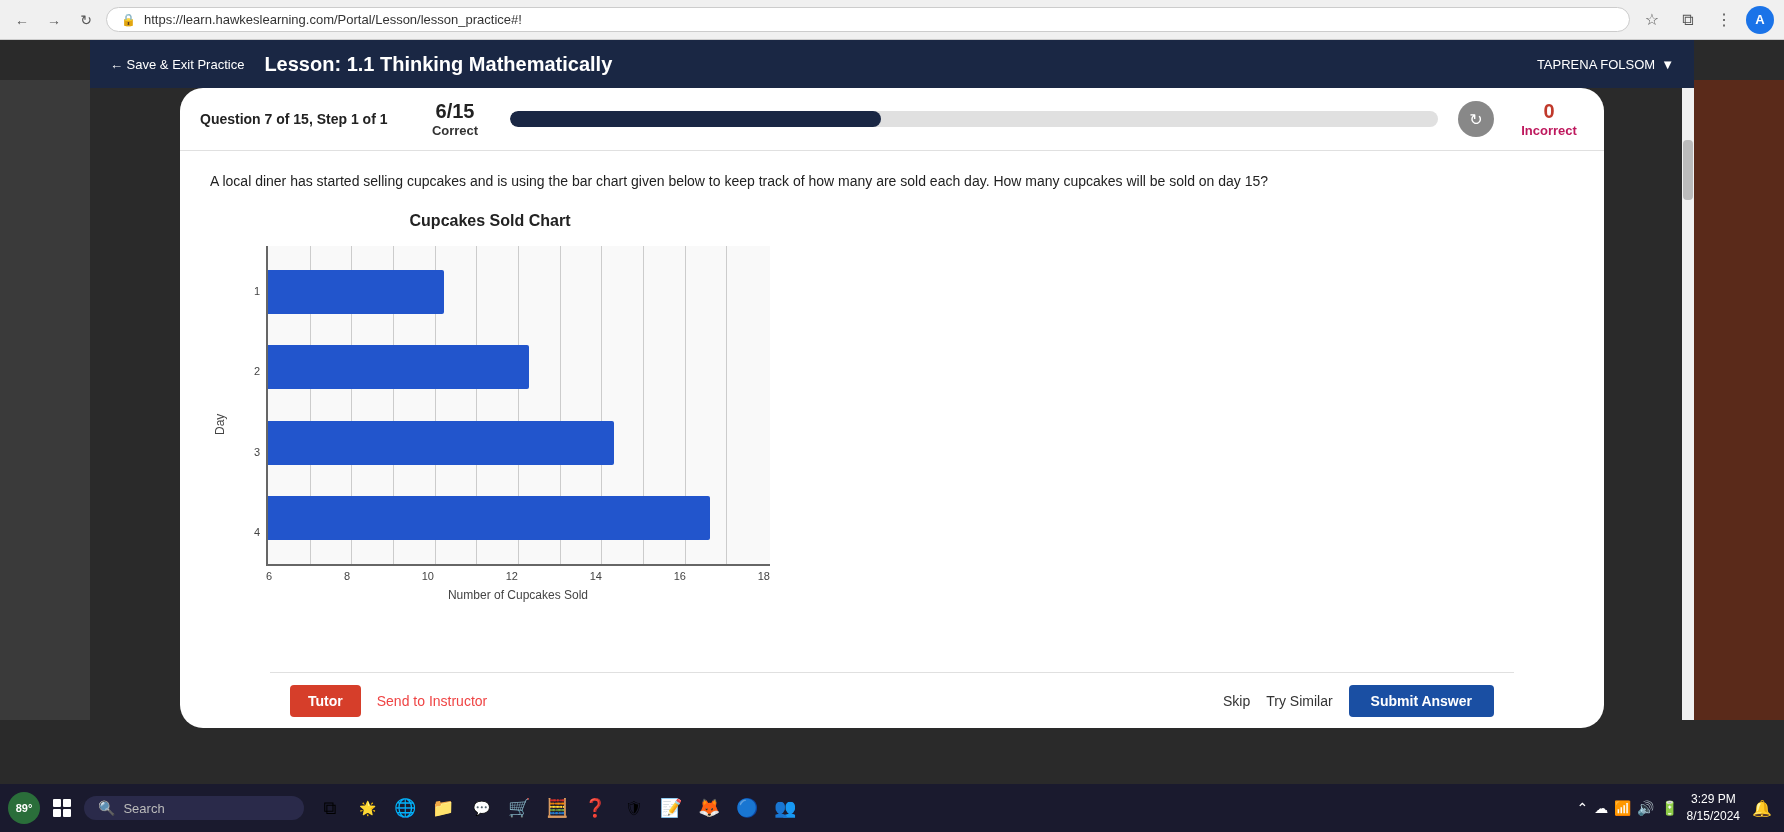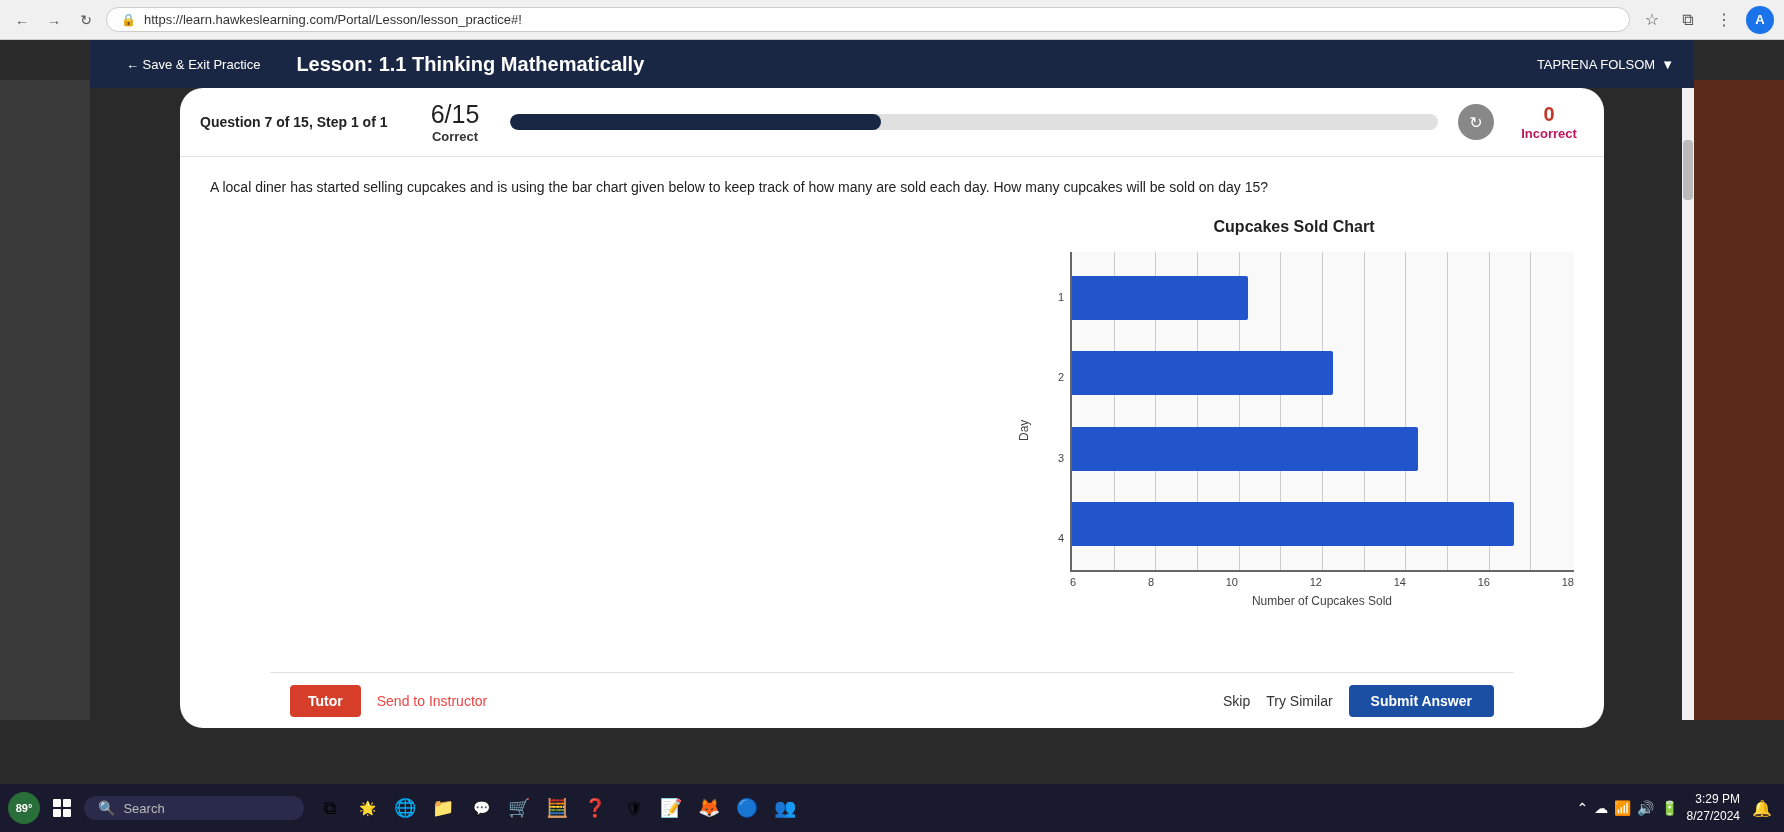--- a/index.html
+++ b/index.html
@@ -69,22 +69,21 @@
       background: #1a2744;
       height: 48px;
       display: flex;
       align-items: center;
       padding: 0 20px;
       justify-content: space-between;
     }
     .app-header-left {
       display: flex;
       align-items: center;
-      gap: 36px;
-      margin-left: 16px;
+      gap: 20px;
     }
     .save-exit-btn {
       display: flex;
       align-items: center;
       gap: 6px;
       color: white;
       font-size: 13px;
       cursor: pointer;
       text-decoration: none;
     }
@@ -128,22 +127,22 @@
     .score-correct {
       text-align: center;
       min-width: 70px;
     }
     .score-label {
       font-size: 13px;
       color: #333;
       font-weight: 600;
     }
     .score-value {
-      font-size: 25px;
-      font-weight: normal;
+      font-size: 20px;
+      font-weight: bold;
       color: #222;
     }
     .progress-bar-container {
       flex: 1;
       height: 16px;
       background: #e0e0e0;
       border-radius: 8px;
       overflow: hidden;
     }
     .progress-bar-fill {
@@ -182,21 +181,21 @@
     .question-text {
       font-size: 14px;
       color: #222;
       line-height: 1.5;
       margin-bottom: 20px;
     }
 
     
     .chart-wrapper {
       display: flex;
-      justify-content: flex-end;
+      justify-content: flex-start;
       margin: 10px 0;
     }
     .chart-container {
       width: 560px;
     }
     .chart-title {
       text-align: center;
       font-size: 16px;
       font-weight: bold;
       color: #222;
@@ -418,21 +417,21 @@
     }
     .taskbar-right {
       margin-left: auto;
       display: flex;
       align-items: center;
       gap: 8px;
     }
     .taskbar-time {
       color: white;
       font-size: 12px;
-      text-align: right;
+      text-align: center;
       line-height: 1.4;
     }
     .taskbar-notification {
       width: 28px; height: 28px;
       display: flex; align-items: center; justify-content: center;
       cursor: pointer;
     }
     .taskbar-sys-icons {
       display: flex;
       align-items: center;
@@ -653,17 +652,17 @@
   <div class="taskbar-right">
     <div class="taskbar-sys-icons">
       <span>⌃</span>
       <span>☁</span>
       <span>📶</span>
       <span>🔊</span>
       <span>🔋</span>
     </div>
     <div class="taskbar-time">
       <div>3:29 PM</div>
-      <div>8/27/2024</div>
+      <div>8/15/2024</div>
     </div>
     <div class="taskbar-notification">🔔</div>
   </div>
 </div>
 
 </body></html>

